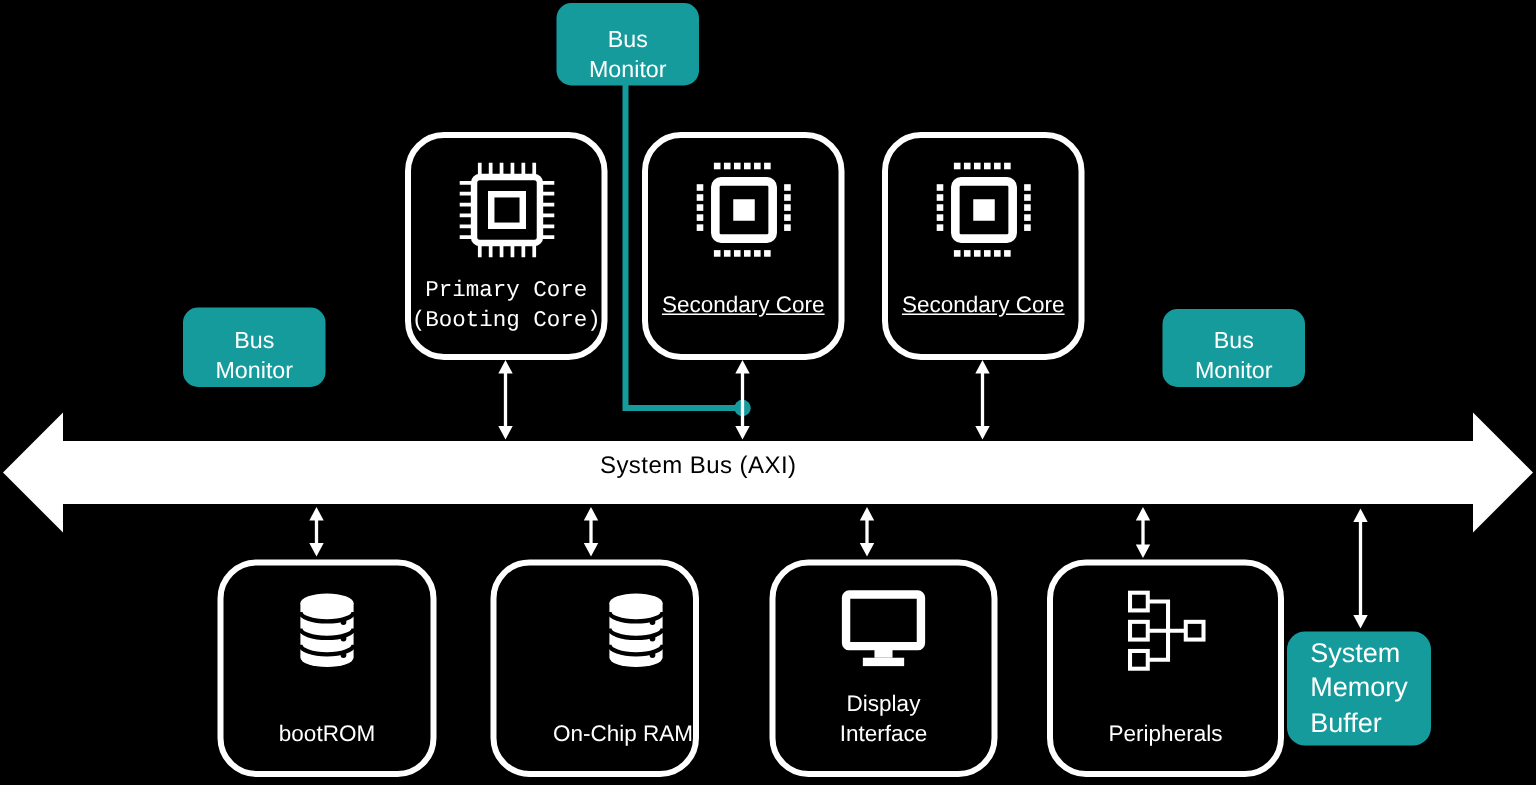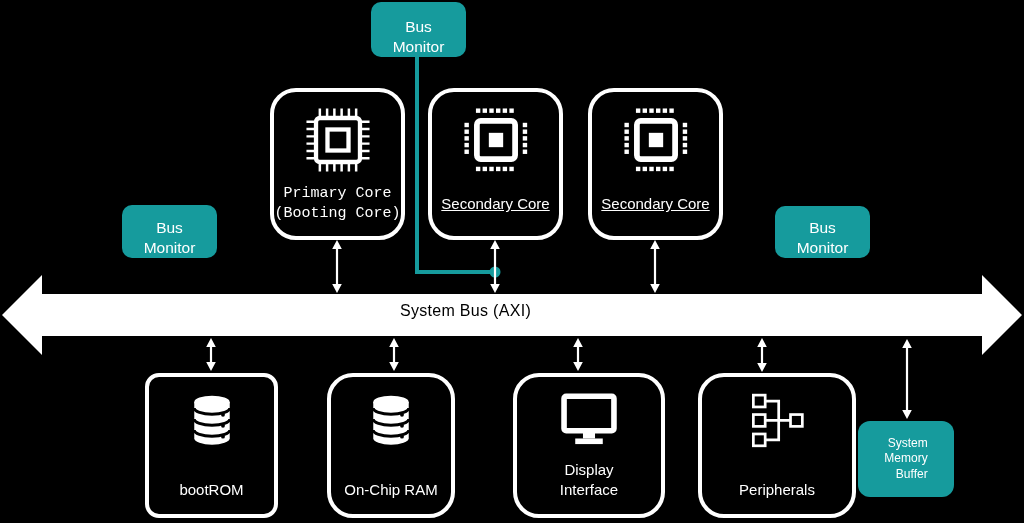--- a/index.html
+++ b/index.html
@@ -30,22 +30,22 @@
   .core{top:88px;width:135px;height:152px;}
   .core .icon{margin-top:5px;}
   .core .lbl{margin-bottom:12px;}
   .core.secondary .lbl{margin-bottom:22px;text-decoration:underline;}
   .pblock{top:373px;width:134px;height:145px;}
   .pblock .icon{margin-top:9px;}
   .pblock .lbl{margin-bottom:14px;}
   .membuf{
     position:absolute;left:858px;top:421px;width:96px;height:76px;
     background:#169b9d;border-radius:12px;color:#fff;
-    display:flex;align-items:center;justify-content:center;text-align:right;
-    font-size:12px;line-height:1.3;white-space:pre-line;
+    display:flex;align-items:center;justify-content:center;text-align:left;
+    font-size:18px;line-height:1.3;white-space:pre-line;
   }
 </style>
 </head>
 <body>
 
 <div class="canvas">
 
   <svg class="overlay" viewBox="0 0 1024 523" xmlns="http://www.w3.org/2000/svg">
 
     <polygon fill="#fff" points="2,315 42,275 42,294 982,294 982,275 1022,315 982,355 982,336 42,336 42,355"></polygon>
@@ -181,41 +181,41 @@
         <rect x="73" y="27" width="4.6" height="4.6"></rect>
           <rect x="73" y="34" width="4.6" height="4.6"></rect>
           <rect x="73" y="41" width="4.6" height="4.6"></rect>
           <rect x="73" y="48" width="4.6" height="4.6"></rect>
           <rect x="73" y="55" width="4.6" height="4.6"></rect>
       </g>
     </svg>
     <span class="lbl">Secondary Core</span>
   </div>
 
-  <div class="node pblock" style="left:145px;width:133px;border-radius:14px;">
+  <div class="node pblock" style="left:145px;width:146px;">
     <svg class="icon" width="76" height="76" viewBox="0 0 90 90">
       <g fill="#fff">
         <path d="M24 19 v43 a21 7.5 0 0 0 42 0 v-43 z"></path>
         <ellipse cx="45" cy="19" rx="21" ry="7.5"></ellipse>
       </g>
       <g stroke="#000" stroke-width="3.4" fill="none">
         <path d="M24 26 a21 7.5 0 0 0 42 0"></path>
         <path d="M24 39 a21 7.5 0 0 0 42 0"></path>
         <path d="M24 52 a21 7.5 0 0 0 42 0"></path>
       </g>
       <g fill="#000">
         <circle cx="58" cy="34" r="2.3"></circle>
           <circle cx="58" cy="47" r="2.3"></circle>
           <circle cx="58" cy="60" r="2.3"></circle>
       </g>
     </svg>
     <span class="lbl">bootROM</span>
   </div>
 
-  <div class="node pblock" style="left:327px;width:128px;">
+  <div class="node pblock" style="left:327px;width:139px;align-items:flex-end;">
     <svg class="icon" width="76" height="76" viewBox="0 0 90 90">
       <g fill="#fff">
         <path d="M24 19 v43 a21 7.5 0 0 0 42 0 v-43 z"></path>
         <ellipse cx="45" cy="19" rx="21" ry="7.5"></ellipse>
       </g>
       <g stroke="#000" stroke-width="3.4" fill="none">
         <path d="M24 26 a21 7.5 0 0 0 42 0"></path>
         <path d="M24 39 a21 7.5 0 0 0 42 0"></path>
         <path d="M24 52 a21 7.5 0 0 0 42 0"></path>
       </g>

